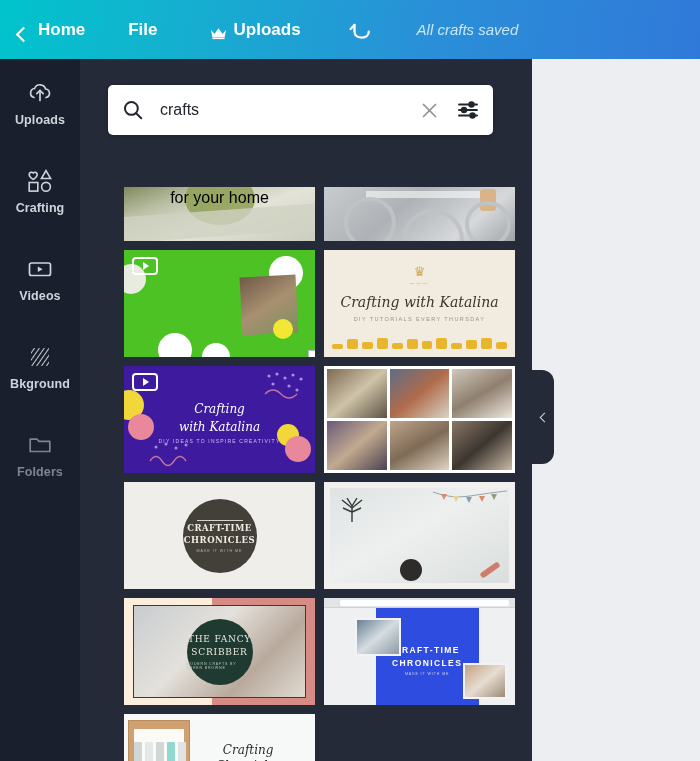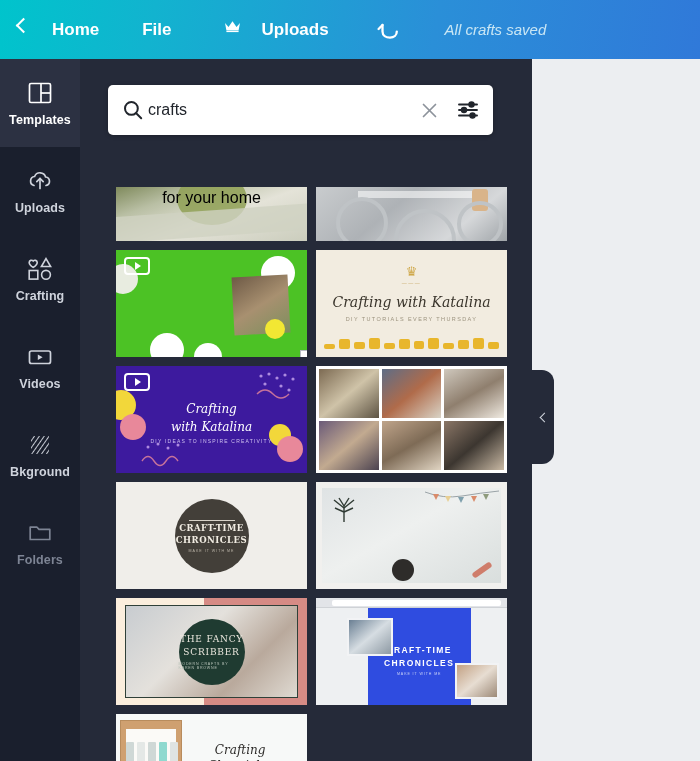--- a/index.html
+++ b/index.html
@@ -11,21 +11,21 @@
   }
   #app { position: relative; width: 700px; height: 761px; }
 
   
   .topbar {
     position: absolute; top: 0; left: 0; width: 700px; height: 59px;
     background: linear-gradient(100deg, #00c4cc 0%, #12b3cf 22%, #2a8fd8 62%, #3079d9 100%);
     display: flex; align-items: center;
   }
   .tb-item {
-    display: flex; align-items: flex-start; gap: 21px;
+    display: flex; align-items: flex-end; gap: 7px;
     color: #ffffff; font-size: 17px; font-weight: bold;
     cursor: pointer; white-space: nowrap;
   }
   .tb-home { margin-left: 18px; }
   .tb-file { margin-left: 43px; }
   .tb-resize { margin-left: 52px; }
   .tb-undo { margin-left: 48px; }
   .tb-saved {
     margin-left: 44px; color: #d6eef7; font-size: 15px;
     font-style: italic; font-weight: normal; opacity: .92;
@@ -58,28 +58,29 @@
   .searchwrap {
     position: absolute; top: 26px; left: 28px; width: 385px; height: 50px;
     background: #ffffff; border-radius: 5px;
     display: flex; align-items: center; padding: 0 14px;
     box-shadow: 0 1px 4px rgba(0,0,0,.25); z-index: 5;
   }
   .searchwrap .s-ico { width: 26px; display:flex; align-items:center; }
   .s-input {
     flex: 1; border: none; outline: none; font-size: 16px; color: #21252c;
     font-family: "Liberation Sans", sans-serif; background: transparent;
+    margin-left: 12px;
   }
   .s-input::placeholder { color: #9aa0ab; }
   .s-clear, .s-filter { cursor: pointer; display:flex; align-items:center; }
   .s-clear { margin-right: 18px; }
 
   
   .grid {
-    position: absolute; top: 128px; left: 8px; width: 452px; height: 574px;
+    position: absolute; top: 128px; left: 16px; width: 452px; height: 574px;
     padding: 0 28px;
   }
   .row { display: flex; gap: 9px; margin-bottom: 9px; }
   .card {
     width: 191px; height: 107px; position: relative;
     overflow: hidden; background: #ddd; cursor: pointer; flex: 0 0 191px;
   }
   .card.clipped-top { height: 54px; }
   .card.clipped-bot { height: 111px; }
   .badge-play {
@@ -299,30 +300,20 @@
       </span>
     </div>
 
     <div class="tb-item tb-saved">
       <span>All crafts saved</span>
     </div>
   </div>
 
   <div class="rail">
 
-    <div class="rail-item active">
-      <span>
-        <svg width="26" height="26" viewBox="0 0 26 26" fill="none" stroke="currentColor" stroke-width="1.7">
-          <rect x="2.5" y="3.5" width="21" height="19" rx="1.5"></rect>
-          <line x1="14" y1="3.5" x2="14" y2="22.5"></line>
-          <line x1="14" y1="13" x2="23.5" y2="13"></line>
-        </svg>
-      </span>
-      <span class="lbl">Templates</span>
-    </div>
 
     <div class="rail-item">
       <span>
         <svg width="26" height="26" viewBox="0 0 26 26" fill="none" stroke="currentColor" stroke-width="1.7" stroke-linecap="round">
           <path d="M7 17.5 A4.6 4.6 0 0 1 7.6 8.5 A5.8 5.8 0 0 1 18.6 9 A4.3 4.3 0 0 1 19 17.5"></path>
           <line x1="13" y1="20.5" x2="13" y2="10.5"></line>
           <path d="M9.8 13.6 L13 10.4 L16.2 13.6"></path>
         </svg>
       </span>
       <span class="lbl">Uploads</span>

